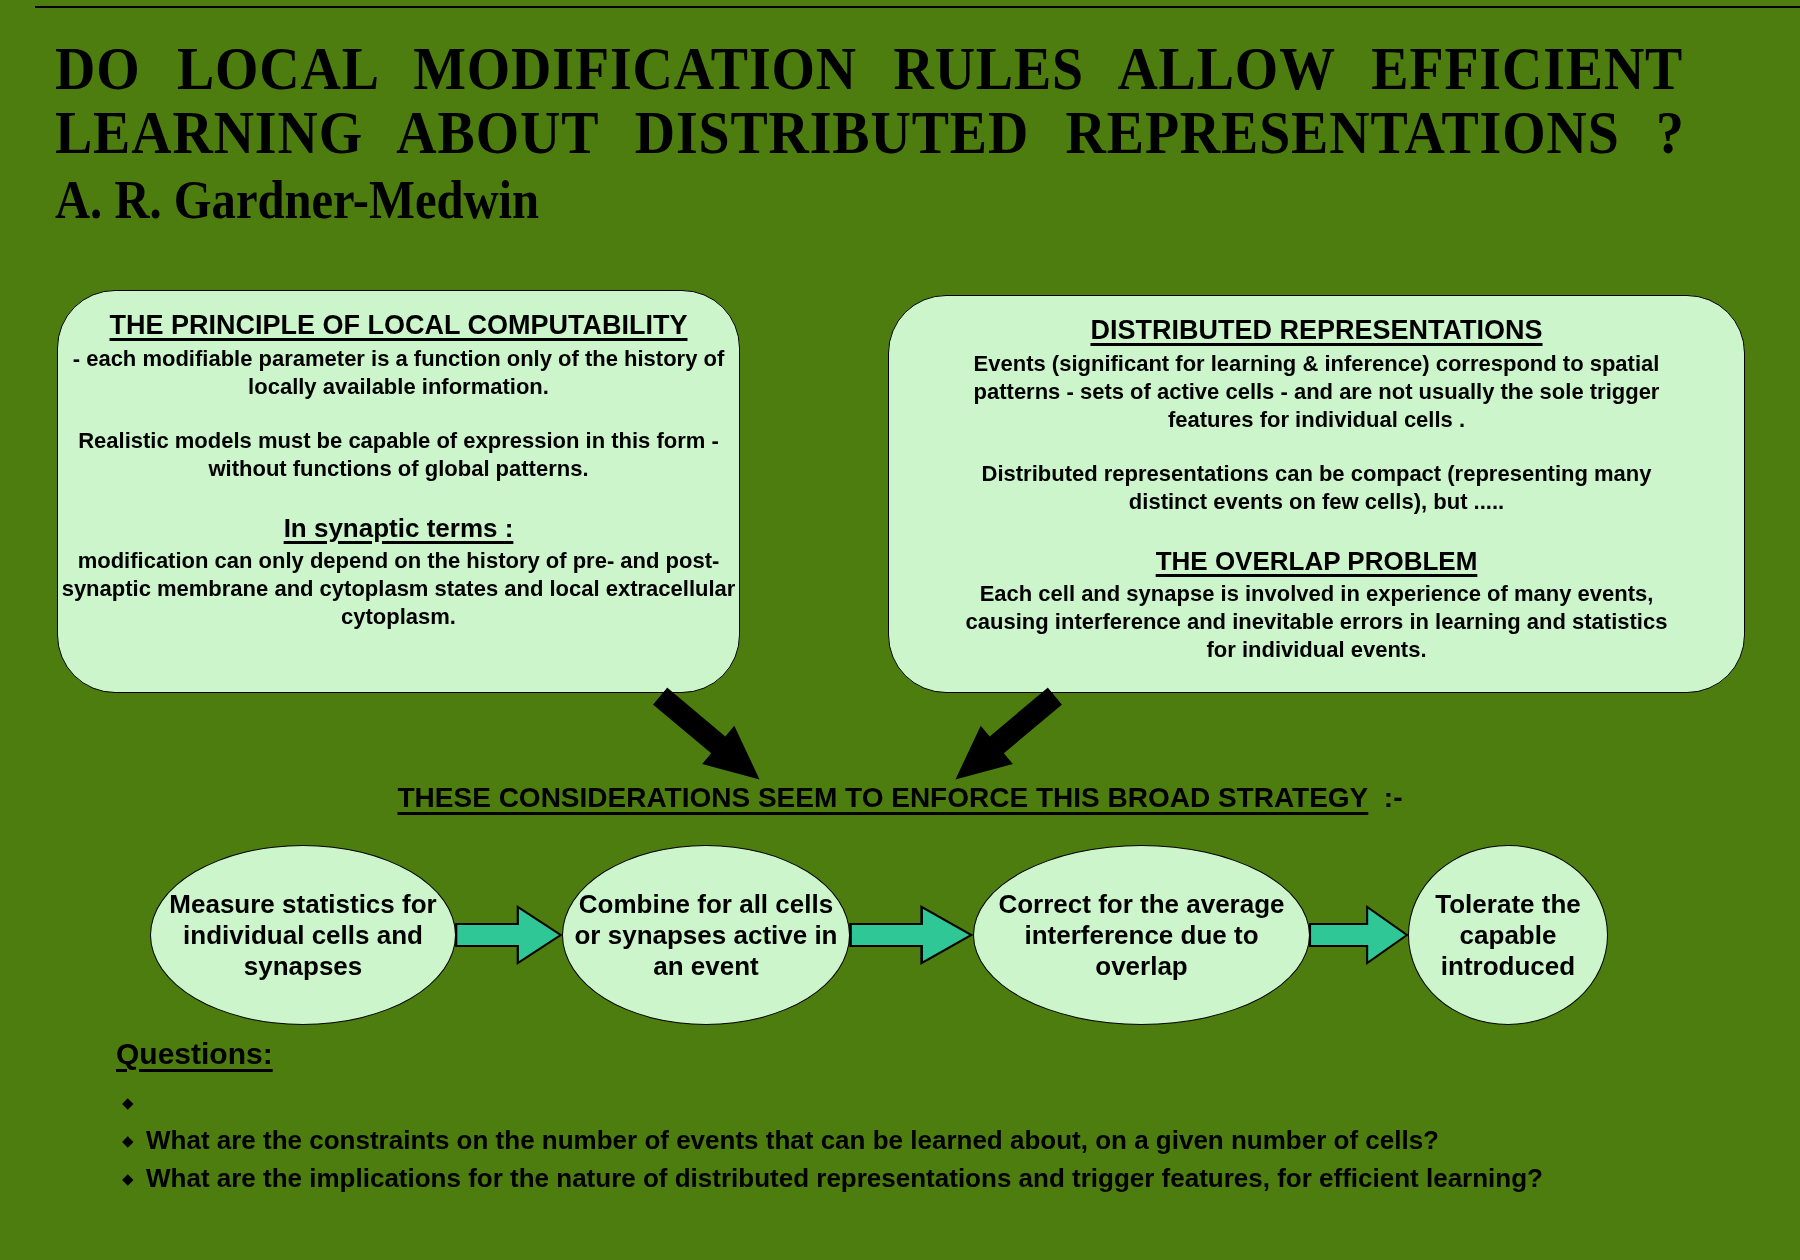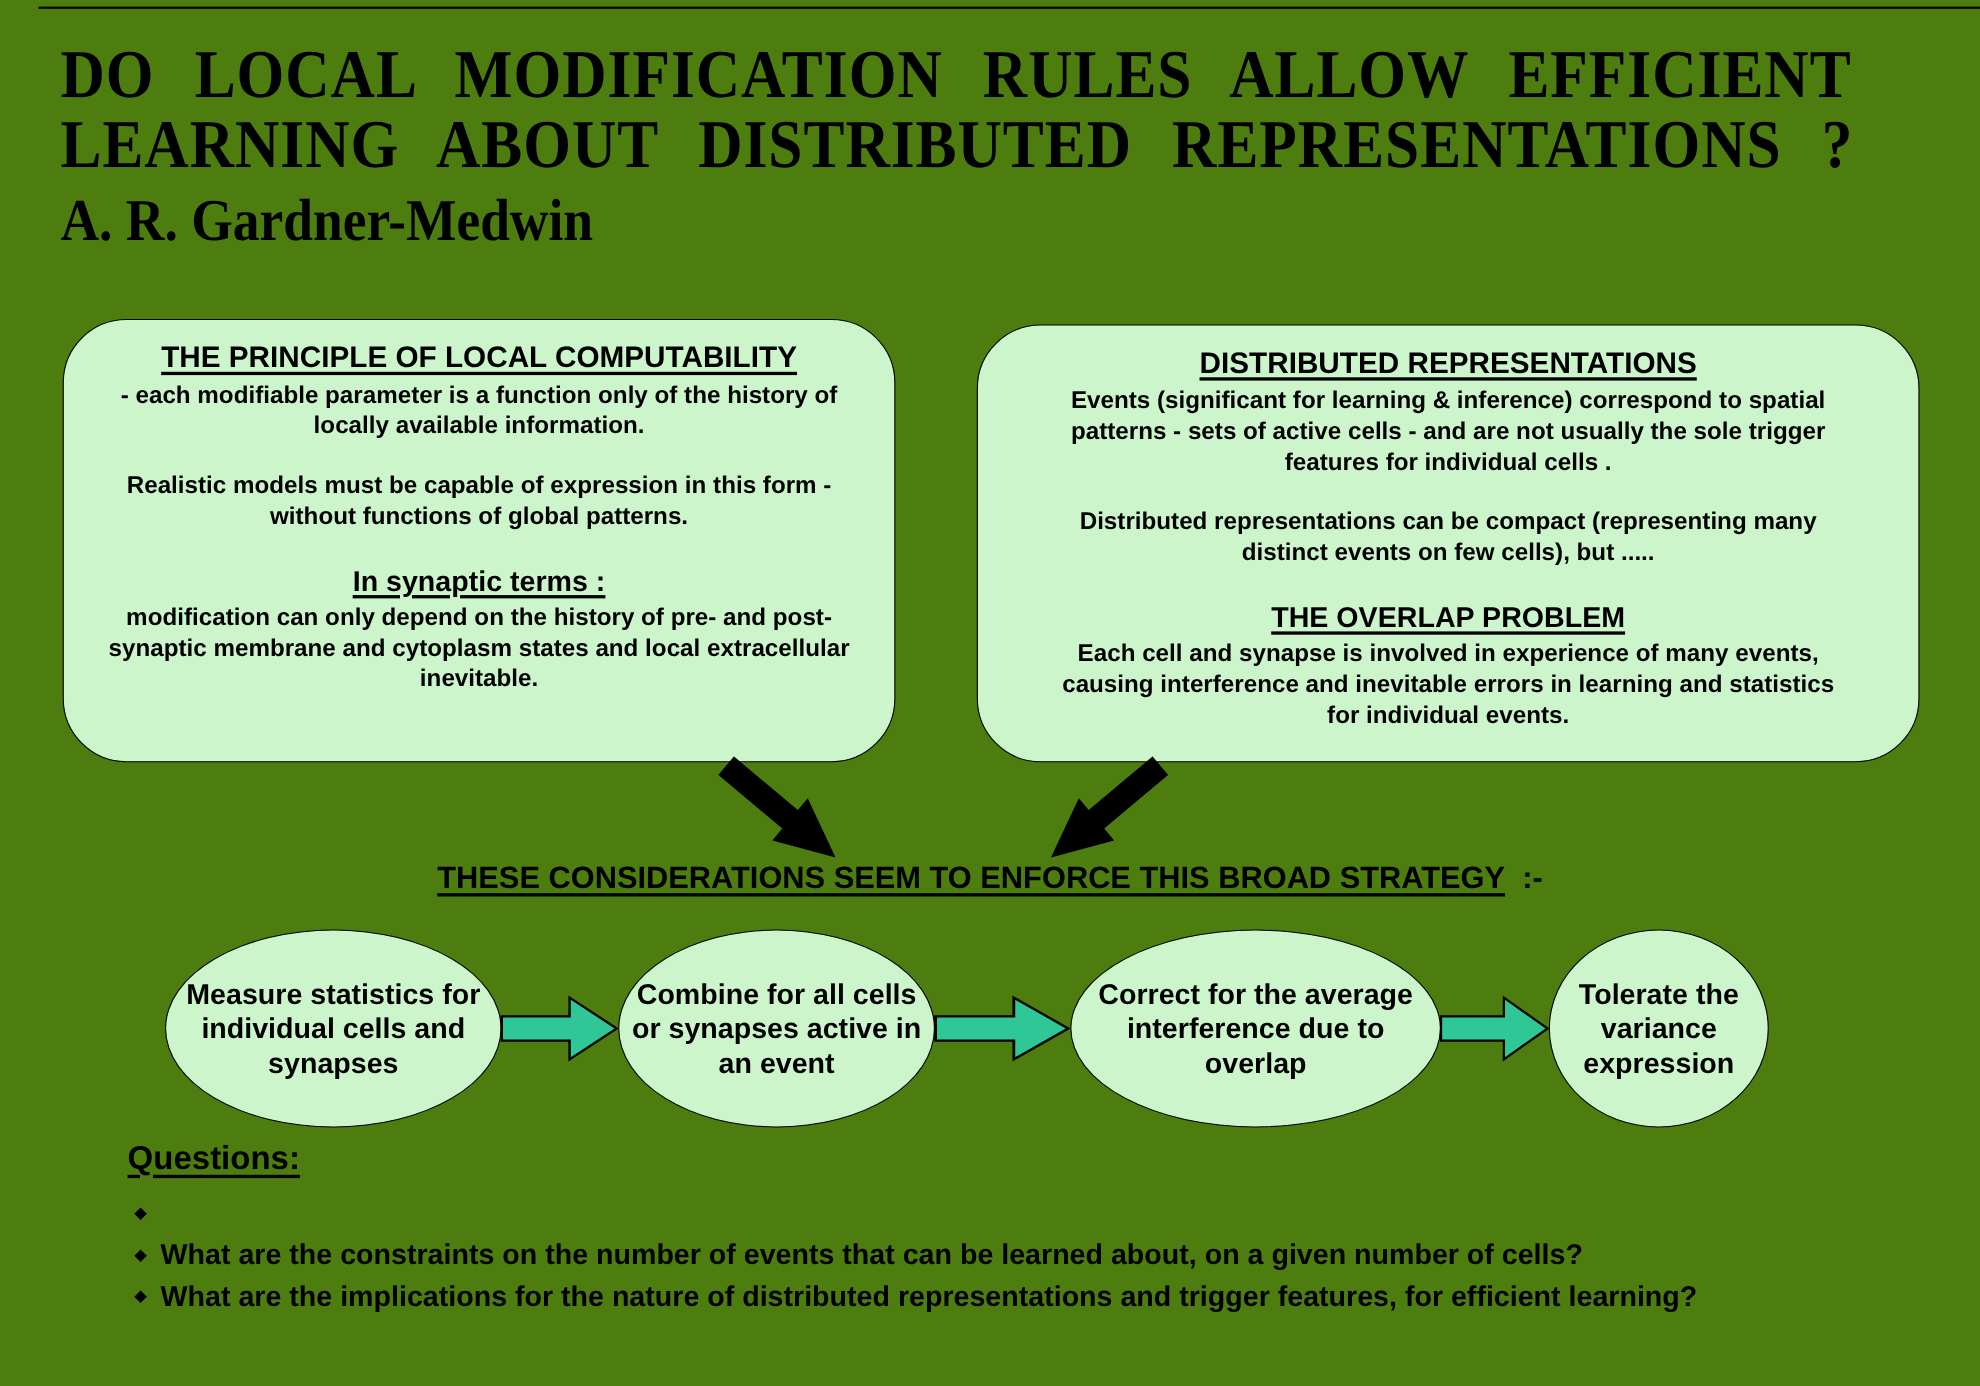--- a/index.html
+++ b/index.html
@@ -22,21 +22,21 @@
   .author{
     font-family:"Liberation Serif","DejaVu Serif",serif;font-weight:bold;
     font-size:54px;line-height:56px;margin-top:8px;white-space:nowrap;
   }
 
   
   .panel{
     position:absolute;background:var(--shape-fill);border:1.5px solid #000;
     border-radius:58px;text-align:center;padding-top:18px;box-sizing:border-box;
   }
-  .panel-local{left:57px;top:290px;width:757px;height:403px;}
+  .panel-local{left:57px;top:290px;width:683px;height:403px;}
   .panel-dist{left:888px;top:295px;width:857px;height:398px;}
   .panel-title{
     font-size:27px;font-weight:bold;line-height:32px;margin-bottom:4px;
     text-decoration:underline;text-decoration-thickness:2.5px;text-underline-offset:4px;
     white-space:nowrap;
   }
   .panel-body .line{font-size:22px;font-weight:bold;line-height:28px;white-space:nowrap;}
   .panel-body .spacer{height:26px;}
   .panel-body .sub-head{
     font-size:26px;font-weight:bold;line-height:34px;margin:2px 0 2px 0;white-space:nowrap;
@@ -107,21 +107,21 @@
     <div class="panel-body">
         <div class="line">- each modifiable parameter is a function only of the history of</div>
         <div class="line">locally available information.</div>
         <div class="spacer"></div>
         <div class="line">Realistic models must be capable of expression in this form -</div>
         <div class="line">without functions of global patterns.</div>
         <div class="spacer"></div>
         <div class="sub-head">In synaptic terms :</div>
         <div class="line">modification can only depend on the history of pre- and post-</div>
         <div class="line">synaptic membrane and cytoplasm states and local extracellular</div>
-        <div class="line">inevitable.</div>
+        <div class="line">cytoplasm.</div>
       </div>
   </section>
 
   <section class="panel panel-dist">
     <div class="panel-title">DISTRIBUTED REPRESENTATIONS</div>
     <div class="panel-body">
         <div class="line">Events (significant for learning &amp; inference) correspond to spatial</div>
         <div class="line">patterns - sets of active cells - and are not usually the sole trigger</div>
         <div class="line">features for individual cells .</div>
         <div class="spacer"></div>
@@ -168,21 +168,21 @@
   </div>
   <div class="ellipse e3">
     <span>Correct for the average interference due to overlap</span>
   </div>
   <div class="flow-arrow fa3">
     <svg viewBox="0 0 100 64" preserveAspectRatio="none" aria-hidden="true">
       <polygon points="2,21 58,21 58,4 97,32 58,60 58,43 2,43"></polygon>
     </svg>
   </div>
   <div class="ellipse e4">
-    <span>Tolerate the variance expression</span>
+    <span>Tolerate the capable introduced</span>
   </div>
 
   <div class="questions">
     <div class="q-heading">Questions:</div>
     <div class="q-row">
       <span class="q-bullet">◆</span>
     </div>
     <div class="q-row">
       <span class="q-bullet">◆</span>
       <span class="q-text">What are the constraints on the number of events that can be learned about, on a given number of cells?</span>

